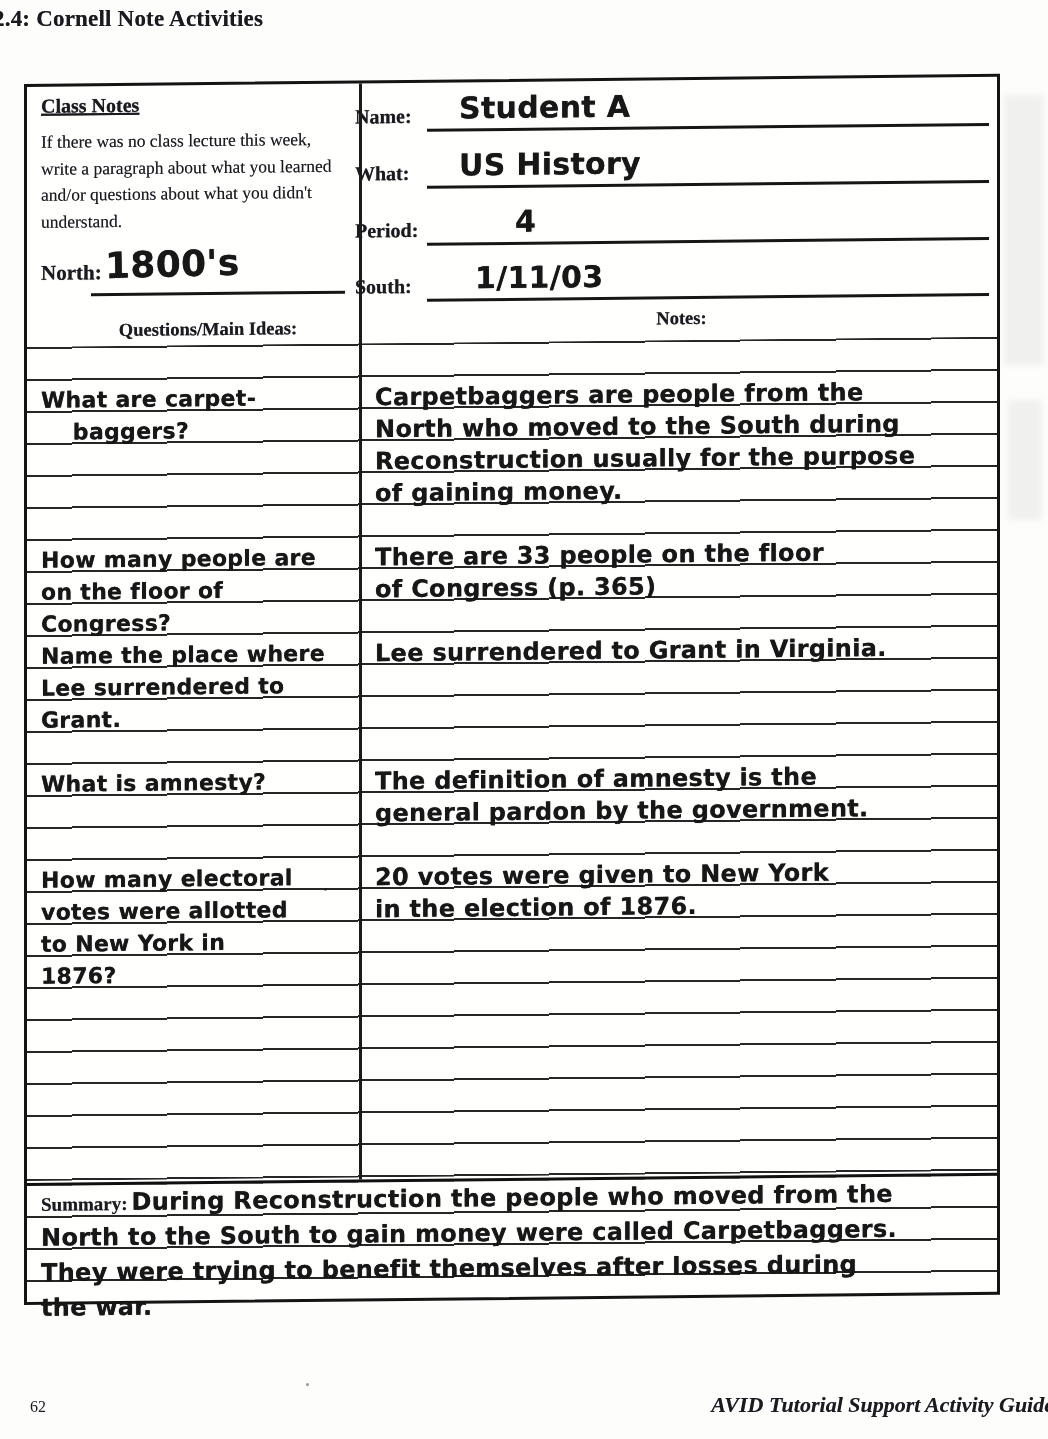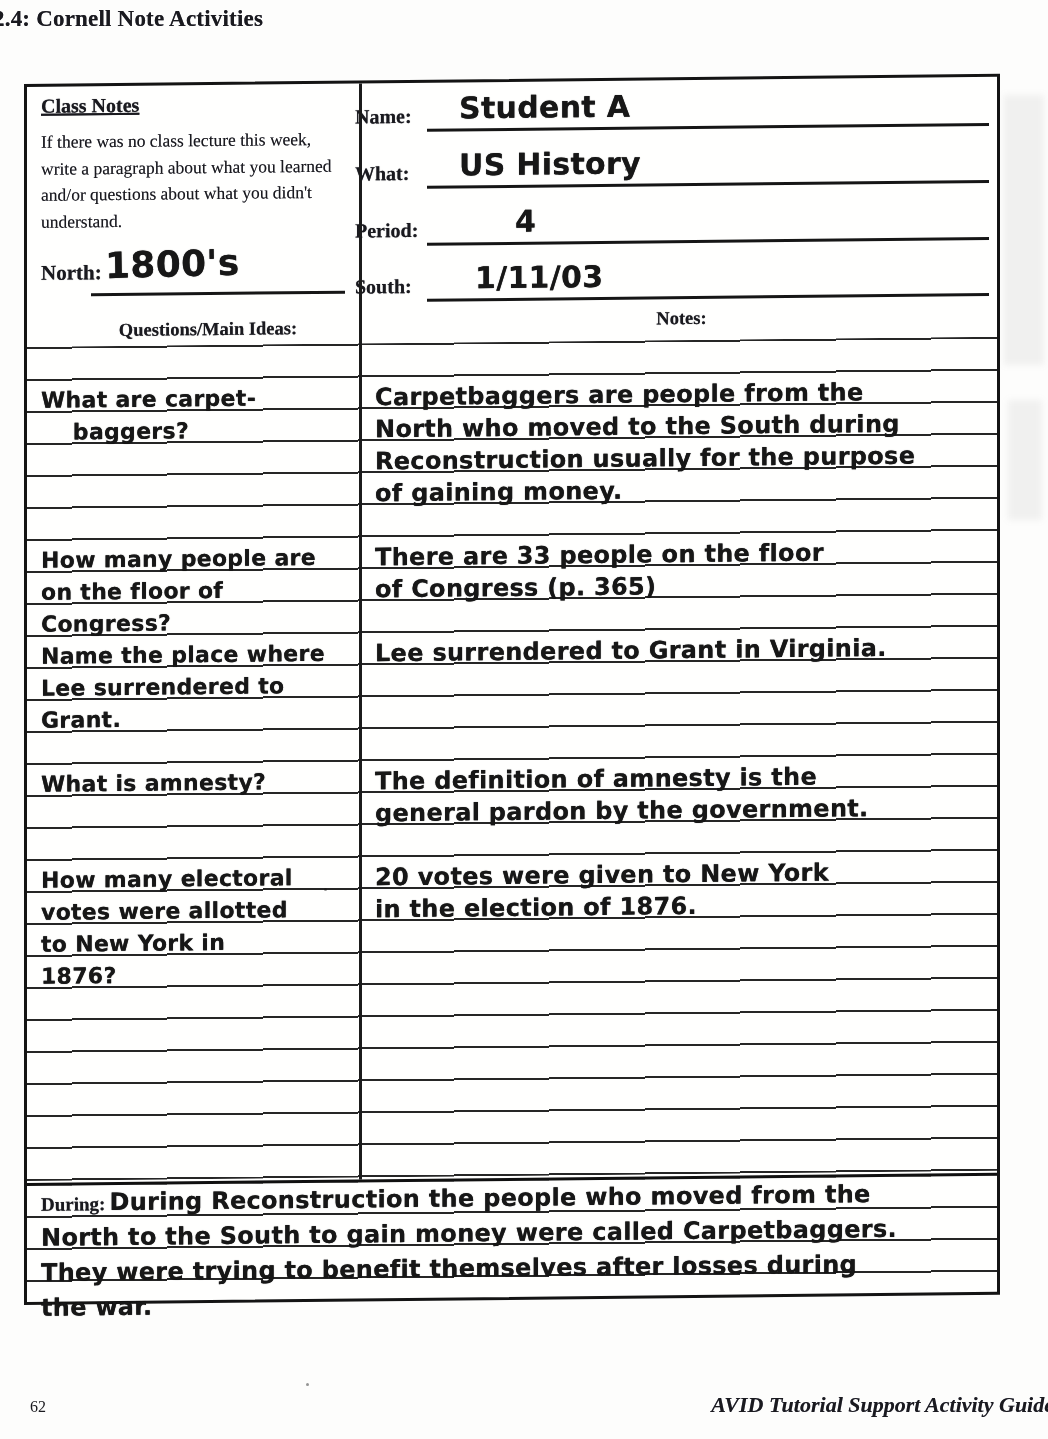--- a/index.html
+++ b/index.html
@@ -161,21 +161,21 @@
 
     <div class="q p4 hand">How many electoral
 votes were allotted
 to New York in
 1876?</div>
     <div class="n p4 hand">20 votes were given to New York
 in the election of 1876.</div>
 
     <div class="summary-area"></div>
     <div class="summary-block">
-      <span class="summary-label">During:</span>
+      <span class="summary-label">Summary:</span>
       <span class="summary-value hand">During Reconstruction the people who moved from the
 North to the South to gain money were called Carpetbaggers.
 They were trying to benefit themselves after losses during
 the war.</span>
     </div>
   </div>
 
   <div class="smudge" style="left:1004px; top:95px;  width:40px; height:270px;"></div>
   <div class="smudge" style="left:1008px; top:400px; width:34px; height:120px;"></div>
   <div class="speck" style="left:625px; top:168px;"></div>

